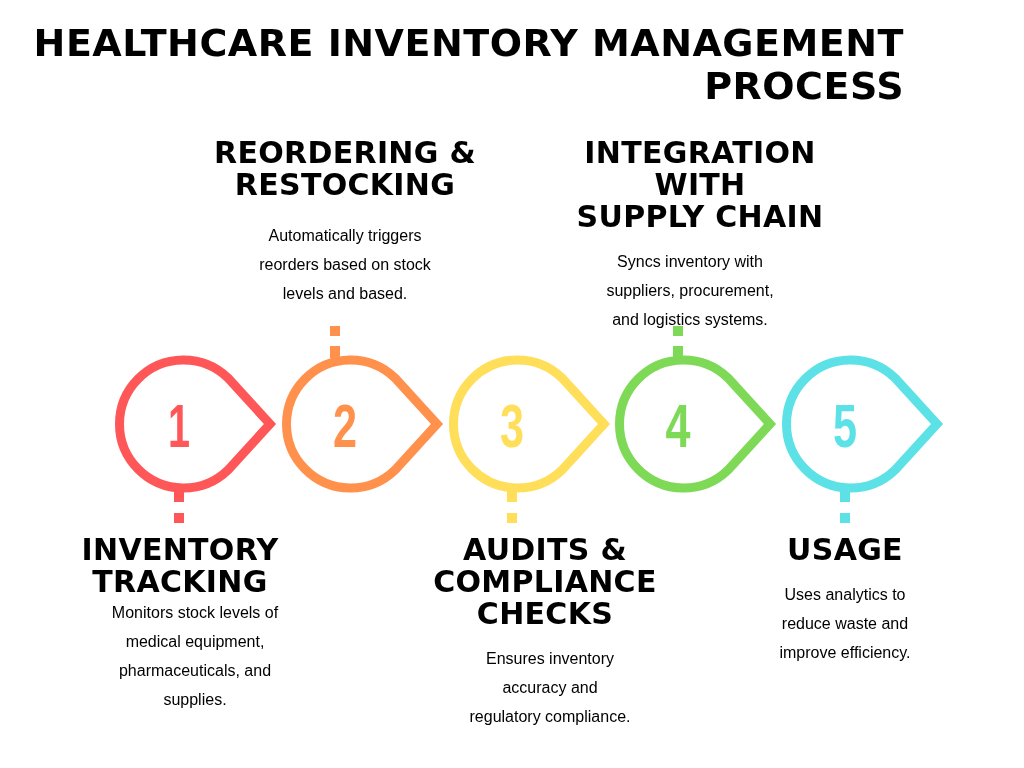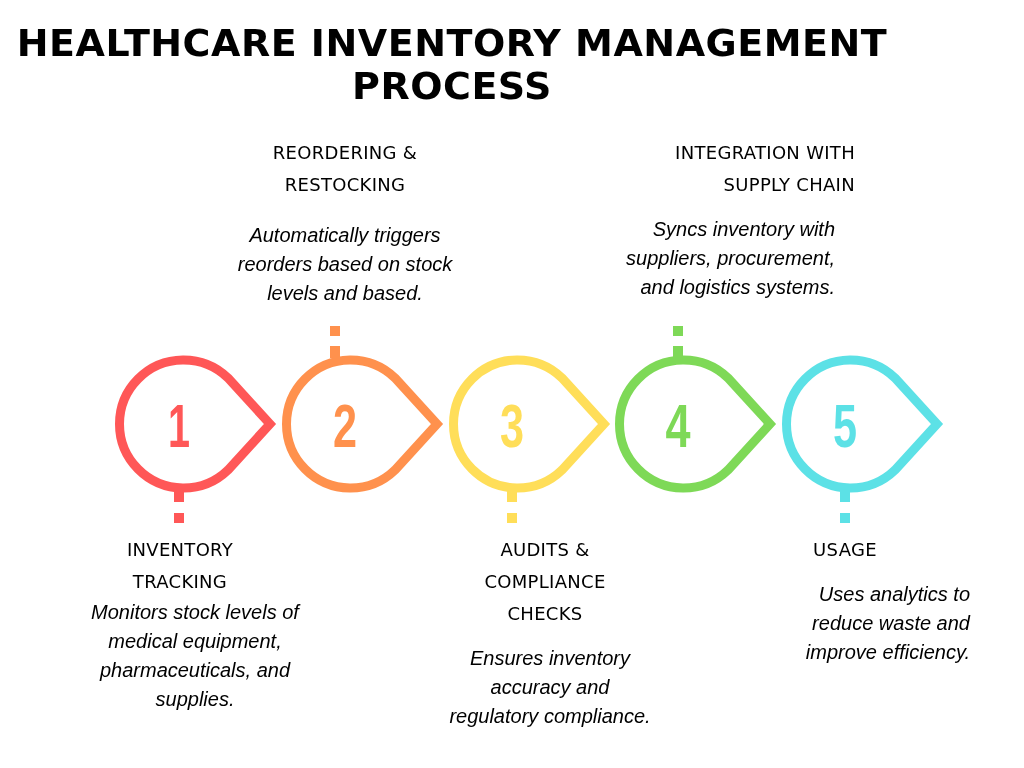--- a/index.html
+++ b/index.html
@@ -1,32 +1,31 @@
 <!DOCTYPE html>
 <html><head>
   <meta charset="utf-8">
   <style>
     html, body { margin: 0; padding: 0; background: #ffffff; }
     body { width: 1024px; height: 768px; position: relative; overflow: hidden; font-family: "DejaVu Sans", sans-serif; color: #000; }
     .title {
-      position: absolute; left: 0; top: 22px; width: 904px; text-align: center;
+      position: absolute; left: 0; top: 22px; width: 904px; text-align: right;
       font-family: "DejaVu Sans", sans-serif; font-weight: 900; font-size: 38px;
       line-height: 43px; letter-spacing: 0.5px; transform: scaleX(1.0);
     }
     .title span { display: block; }
     .step-block { position: absolute; text-align: center; }
     .step-heading {
-      font-family: "DejaVu Sans", sans-serif; font-weight: normal; font-size: 18px;
+      font-family: "DejaVu Sans", sans-serif; font-weight: bold; font-size: 30px;
       line-height: 32px; letter-spacing: 0.3px;
     }
     .step-heading span { display: block; }
     .step-desc {
-      font-family: "Liberation Sans", sans-serif; font-size: 20px; line-height: 29px;
+      font-family: "Liberation Sans", sans-serif; font-size: 16px; line-height: 29px;
       margin-top: 0;
-      font-style: italic;
     }
     .step-desc span { display: block; }
     svg.diagram { position: absolute; left: 0; top: 0; }
     .num { font-family: "Liberation Sans", sans-serif; font-weight: bold; font-size: 62px; }
   </style>
 </head>
 <body>
 
 <div class="title">
   <span>HEALTHCARE INVENTORY MANAGEMENT</span>
@@ -102,34 +101,34 @@
     <span>COMPLIANCE</span>
     <span>CHECKS</span>
   </div>
   <div class="step-desc" style="margin-top:14px; padding-left:10px;">
     <span>Ensures inventory</span>
     <span>accuracy and</span>
     <span>regulatory compliance.</span>
   </div>
 </div>
 
-<div class="step-block" style="left:545px; top:137px; width:310px;text-align:right;">
+<div class="step-block" style="left:545px; top:137px; width:310px;">
   <div class="step-heading">
     <span>INTEGRATION WITH</span>
     <span>SUPPLY CHAIN</span>
   </div>
   <div class="step-desc" style="margin-top:14px; padding-right:20px;">
     <span>Syncs inventory with</span>
     <span>suppliers, procurement,</span>
     <span>and logistics systems.</span>
   </div>
 </div>
 
 <div class="step-block" style="left:720px; top:534px; width:250px;">
   <div class="step-heading">
     <span>USAGE</span>
   </div>
-  <div class="step-desc" style="margin-top:14px;text-align:right;">
+  <div class="step-desc" style="margin-top:14px;">
     <span>Uses analytics to</span>
     <span>reduce waste and</span>
     <span>improve efficiency.</span>
   </div>
 </div>
 
 </body></html>

